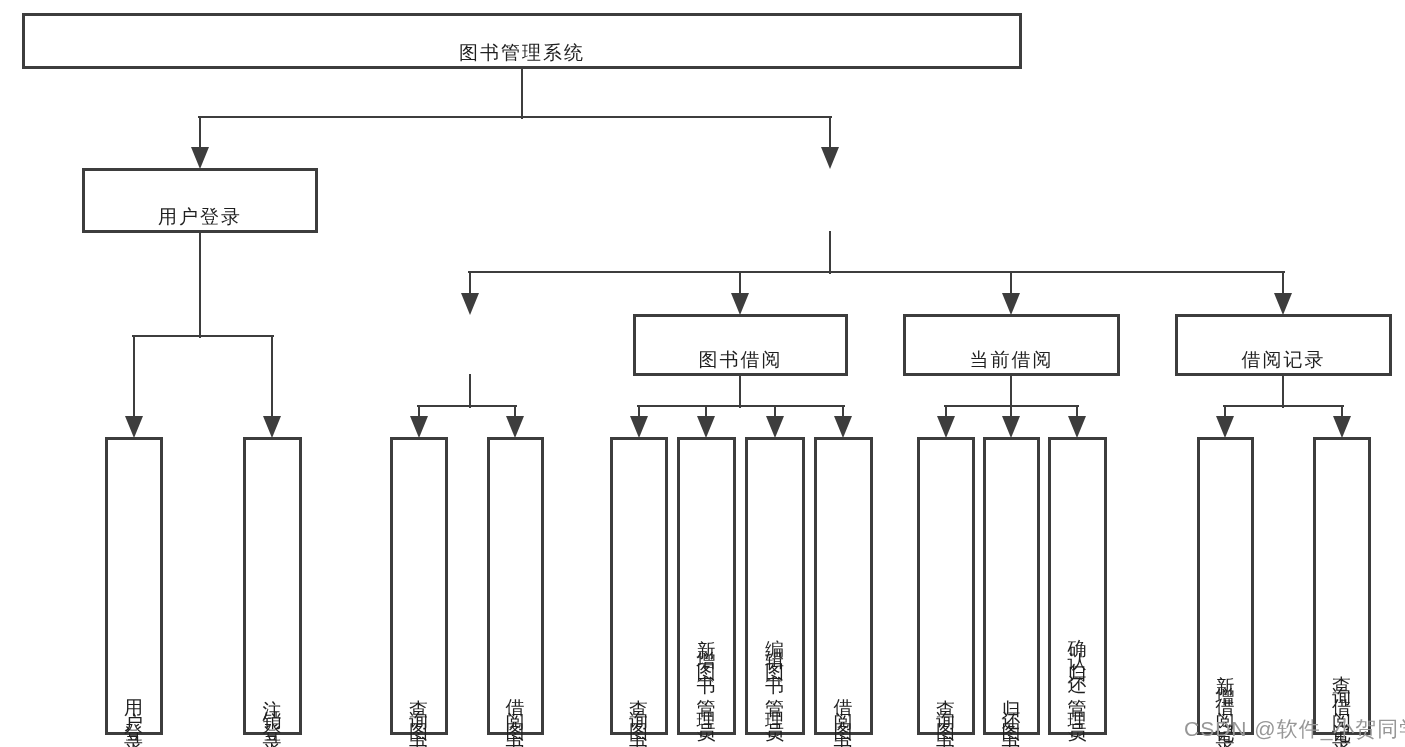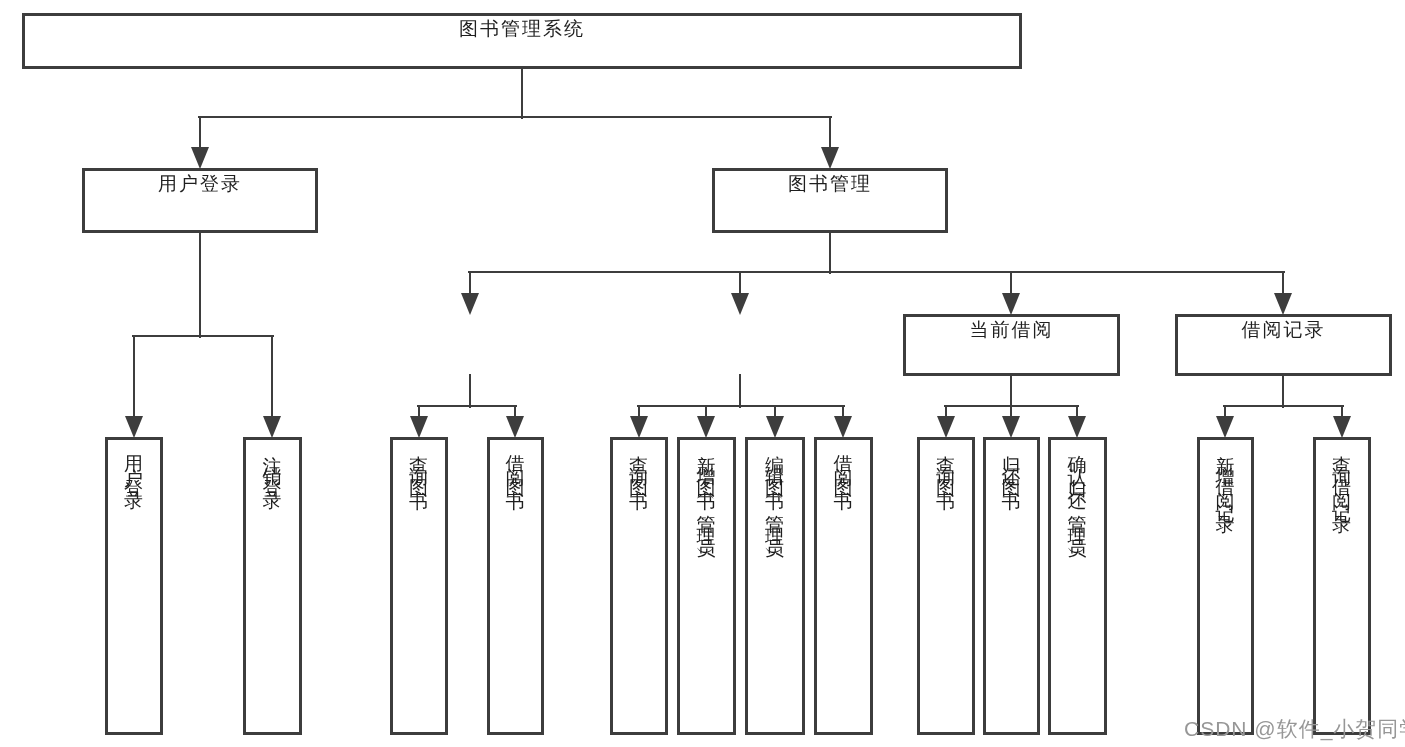--- a/index.html
+++ b/index.html
@@ -8,21 +8,21 @@
     width:1405px; height:747px;
     background:var(--bg,#ffffff);
     font-family:"Liberation Sans","DejaVu Sans",sans-serif;
     overflow:hidden;
   }
   .box {
     position:absolute;
     box-sizing:border-box;
     border:3px solid var(--line,#3d3d3d);
     background:#ffffff;
-    display:flex; align-items:flex-start; justify-content:center;
+    display:flex; align-items:flex-end; justify-content:center;
   }
   .box .label {
     color:var(--text,#1f1f1f);
     font-size:19px;
     letter-spacing:2px;
     white-space:nowrap;
   }
   .leaf .label {
     writing-mode:vertical-rl;
     text-orientation:mixed;
@@ -53,24 +53,24 @@
 
 <div id="stage" style="--line: #3d3d3d; --text: #1f1f1f; --wm: #979797; --bg: #ffffff;">
 
   <div class="box" style="left:22px; top:13px; width:1000px; height:56px;">
     <span class="label">图书管理系统</span>
   </div>
 
   <div class="box" style="left:82px; top:168px; width:236px; height:65px;">
     <span class="label">用户登录</span>
   </div>
-  <div class="box" style="left:712px; top:168px; width:236px; height:65px;">
-    <span class="label">图书管理</span>
+
+  <div class="box" style="left:633px; top:314px; width:215px; height:62px;">
+    <span class="label">图书借阅</span>
   </div>
-
   <div class="box" style="left:903px; top:314px; width:217px; height:62px;">
     <span class="label">当前借阅</span>
   </div>
   <div class="box" style="left:1175px; top:314px; width:217px; height:62px;">
     <span class="label">借阅记录</span>
   </div>
 
   <div class="box leaf" style="left:105px; top:437px; width:58px; height:298px;">
     <span class="label">用户登录</span>
   </div>

